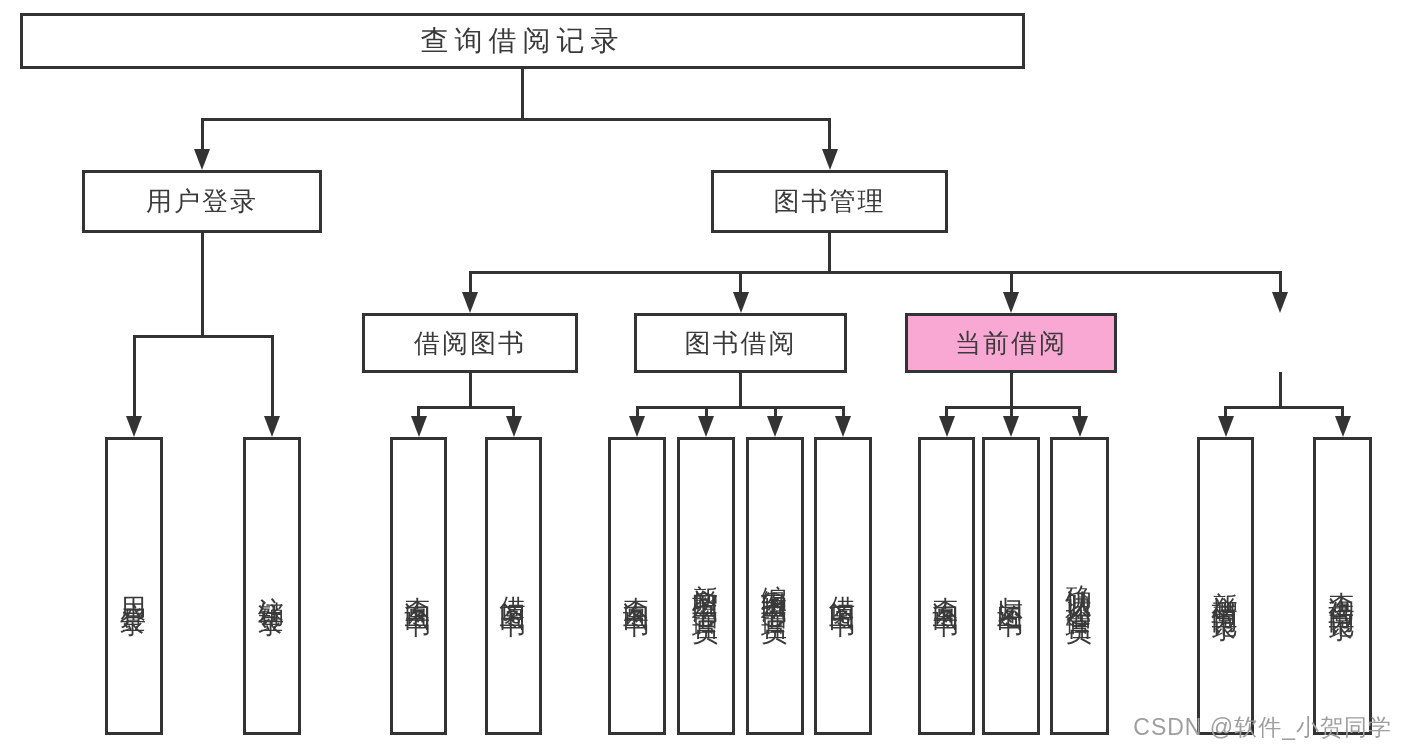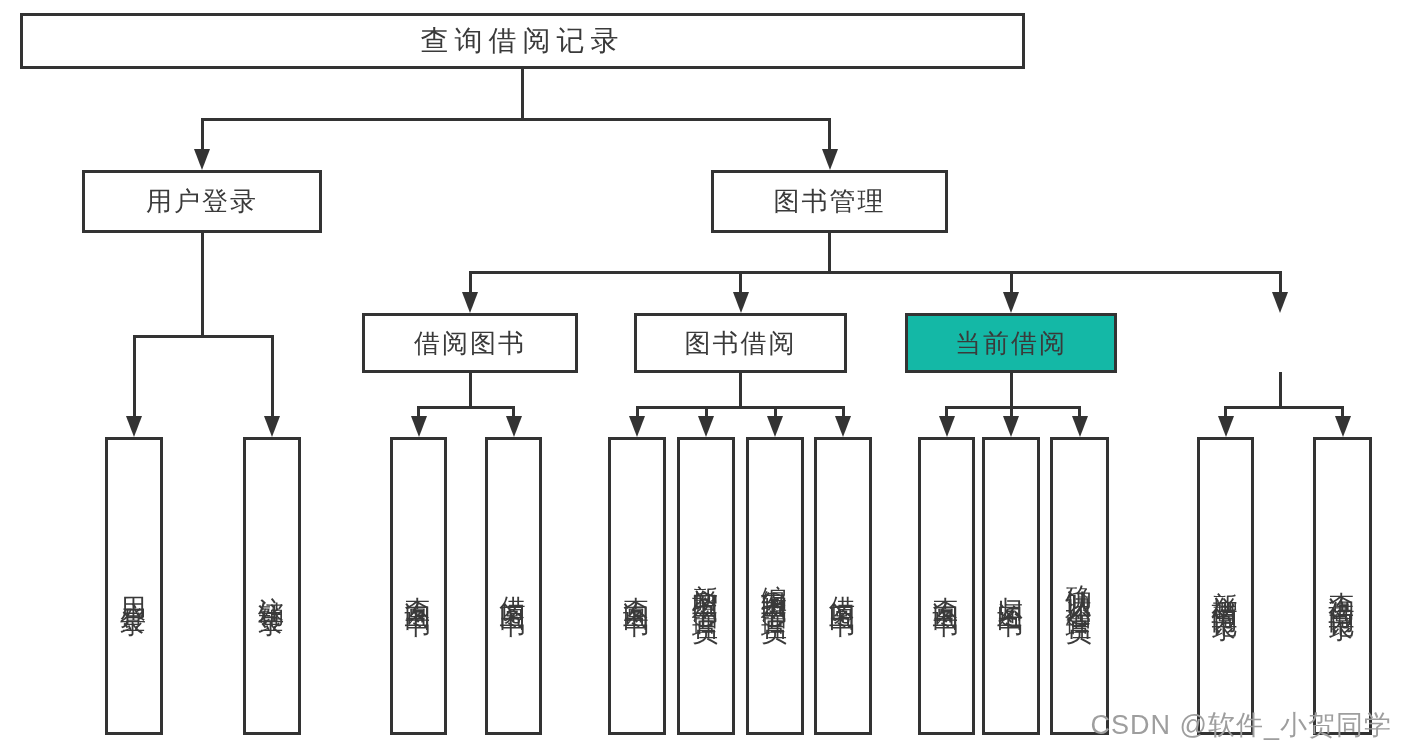--- a/index.html
+++ b/index.html
@@ -47,21 +47,21 @@
     width:0;height:0;
     border-left:8px solid transparent;
     border-right:8px solid transparent;
     border-top:21px solid #333333;
     z-index:3;
   }
   .watermark{
     position:absolute;
     right:13px;
     bottom:4px;
-    font-size:27px;
+    font-size:23px;
     letter-spacing:1px;
     color:#9e9e9e;
     z-index:5;
     white-space:nowrap;
   }
 </style>
 </head>
 <body>
 
 <div id="diagram" class="canvas" style="background: rgb(255, 255, 255);">
@@ -74,21 +74,21 @@
     </div>
     <div class="node h" style="left: 711px; top: 170px; width: 237px; height: 63px; border-color: rgb(51, 51, 51); background: rgb(255, 255, 255); justify-content: center;">
       <span style="color: rgb(58, 58, 58);">图书管理</span>
     </div>
     <div class="node h" style="left: 362px; top: 313px; width: 216px; height: 60px; border-color: rgb(51, 51, 51); background: rgb(255, 255, 255);">
       <span style="color: rgb(58, 58, 58);">借阅图书</span>
     </div>
     <div class="node h" style="left: 634px; top: 313px; width: 213px; height: 60px; border-color: rgb(51, 51, 51); background: rgb(255, 255, 255);">
       <span style="color: rgb(58, 58, 58);">图书借阅</span>
     </div>
-    <div class="node h" style="left: 905px; top: 313px; width: 212px; height: 60px; border-color: rgb(51, 51, 51); background: #14b8a6;">
+    <div class="node h" style="left: 905px; top: 313px; width: 212px; height: 60px; border-color: rgb(51, 51, 51); background: #f9a8d4;">
       <span style="color: rgb(58, 58, 58);">当前借阅</span>
     </div>
     <div class="node v" style="left: 105px; top: 437px; width: 58px; height: 298px; border-color: rgb(51, 51, 51); background: rgb(255, 255, 255);">
       <span style="color: rgb(58, 58, 58);">用户登录</span>
     </div>
     <div class="node v" style="left: 243px; top: 437px; width: 58px; height: 298px; border-color: rgb(51, 51, 51); background: rgb(255, 255, 255);">
       <span style="color: rgb(58, 58, 58);">注销登录</span>
     </div>
     <div class="node v" style="left: 390px; top: 437px; width: 57px; height: 298px; border-color: rgb(51, 51, 51); background: rgb(255, 255, 255);">
       <span style="color: rgb(58, 58, 58);">查询图书</span>

